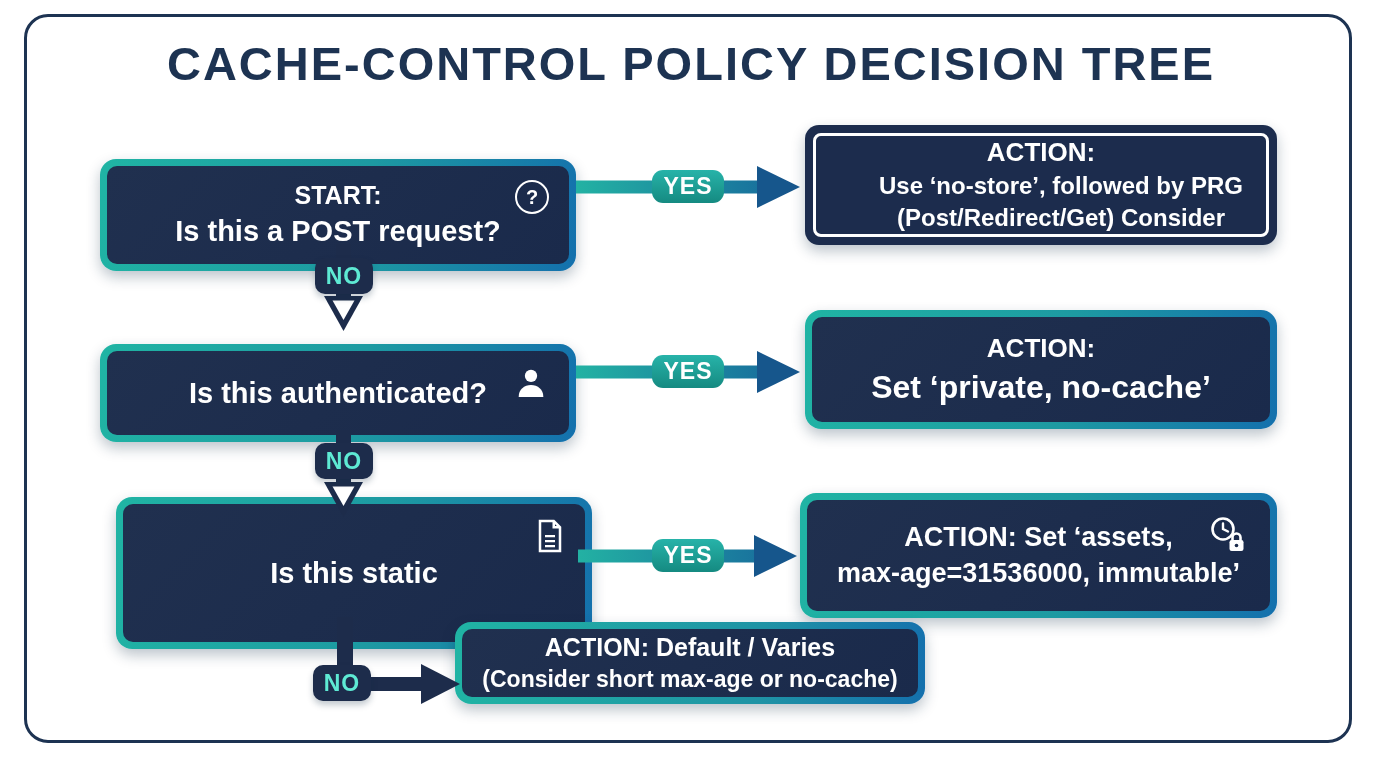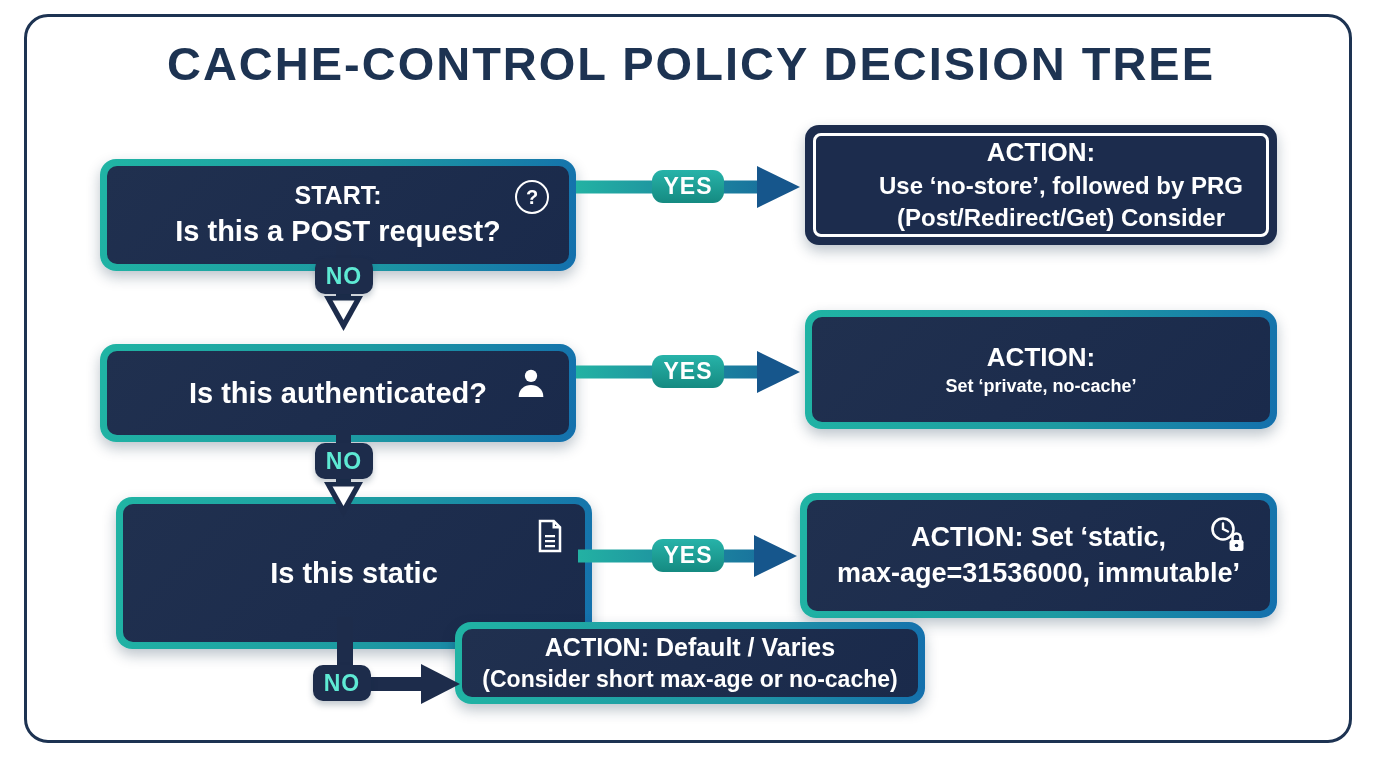--- a/index.html
+++ b/index.html
@@ -35,21 +35,21 @@
     display:flex;flex-direction:column;align-items:center;justify-content:center;
     color:#fff;text-align:center;line-height:1.34;z-index:1;
   }
   .dbox::before{
     content:"";position:absolute;inset:8px;border:3px solid #ffffff;border-radius:8px;pointer-events:none;
   }
   .q-prefix{font-size:25px;font-weight:800;}
   .q-main{font-size:29px;font-weight:800;}
   .a-prefix{font-size:26px;font-weight:800;}
   .a-line{font-size:24px;font-weight:600;margin-left:40px;}
-  .a-line-lg{font-size:18px;font-weight:600;}
+  .a-line-lg{font-size:32px;font-weight:600;}
   .a-inline{font-size:27px;font-weight:600;}
   .a-inline .bold{font-weight:800;}
   .b-line1{font-size:25px;font-weight:600;}
   .b-line1 .bold{font-weight:800;}
   .b-line2{font-size:23px;font-weight:600;}
   
   .yes-badge{
     position:absolute;width:72px;height:33px;border-radius:11px;z-index:3;
     background:linear-gradient(180deg,#27b3a9,#158a81);
     color:#fff;font-weight:800;font-size:23px;letter-spacing:1px;
@@ -122,21 +122,21 @@
         <path d="M8 14 h8 M8 18 h8 M8 22 h8" stroke-width="1.8"></path>
       </svg>
     </div>
   </div>
 </div>
 
 <div class="gbox" style="left:800px;top:493px;width:477px;height:125px;">
   <div class="gbox-inner">
     <div class="a-inline">
       <span class="bold">ACTION:</span>
-      <span> Set ‘static,</span>
+      <span> Set ‘assets,</span>
     </div>
     <div class="a-inline">max-age=31536000, immutable’</div>
     <div class="corner-icon">
       <svg width="44" height="44" viewBox="0 0 44 44">
         <circle cx="17" cy="15" r="10.5" fill="none" stroke="#fff" stroke-width="2.6"></circle>
         <path d="M17 9.5 V15 L22 17.5" fill="none" stroke="#fff" stroke-width="2.4" stroke-linecap="round"></path>
         <path d="M26.5 26.5 v-3 a4 4 0 0 1 8 0 v3" fill="#1a2a4b" stroke="#fff" stroke-width="2.6"></path>
         <rect x="23.5" y="26" width="14" height="11" rx="2.2" fill="#fff"></rect>
         <circle cx="30.5" cy="31.5" r="1.8" fill="#1a2a4b"></circle>
       </svg>

